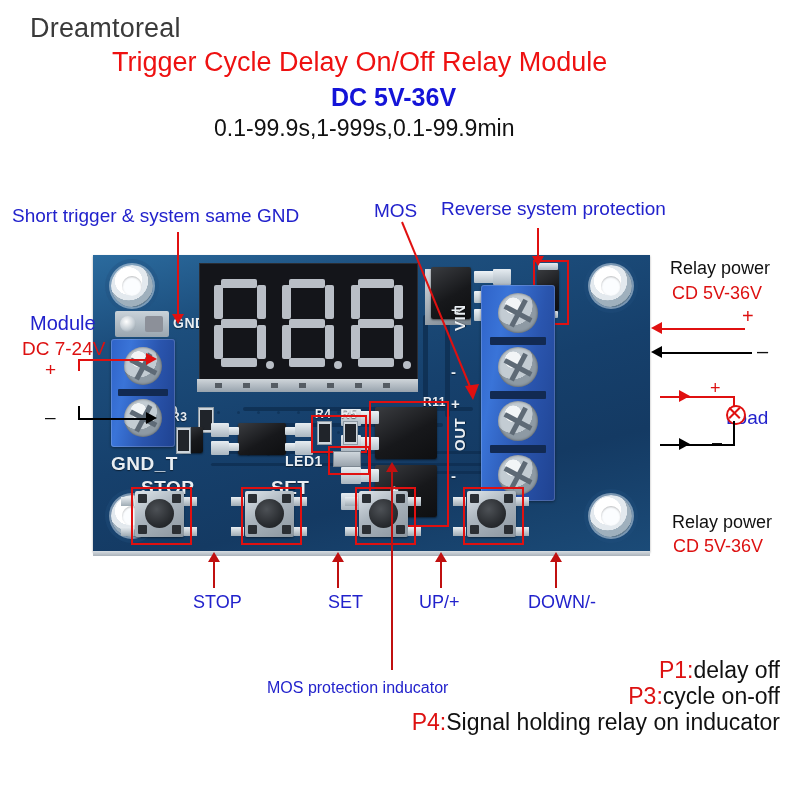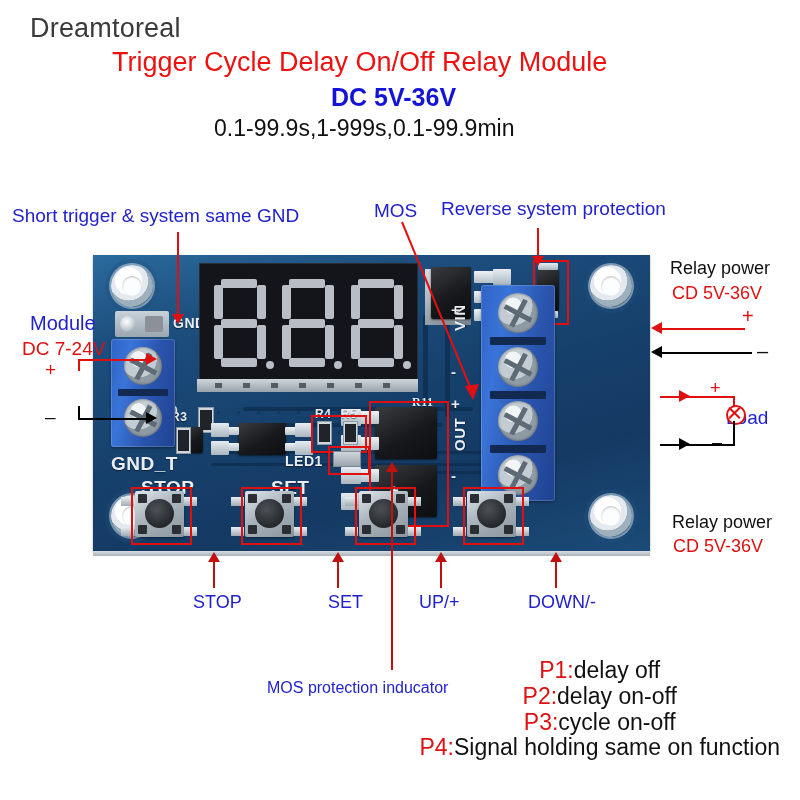--- a/index.html
+++ b/index.html
@@ -31,21 +31,21 @@
   #l-outpower{left:672px;top:512px;font-size:18px;color:#111;}
   #l-outv{left:673px;top:536px;font-size:18px;color:#dd1111;}
 
   #l-stop{left:193px;top:592px;font-size:18px;color:#2222cc;}
   #l-set{left:328px;top:592px;font-size:18px;color:#2222cc;}
   #l-up{left:419px;top:592px;font-size:18px;color:#2222cc;}
   #l-down{left:528px;top:592px;font-size:18px;color:#2222cc;}
   #l-mosind{left:267px;top:679px;font-size:16px;color:#2222cc;}
 
   
-  #plist{right:20px;top:658px;text-align:center;font-size:23px;line-height:1.12;}
+  #plist{right:20px;top:658px;text-align:right;font-size:23px;line-height:1.12;}
   #plist div{white-space:nowrap;}
   .pk{color:#dd1111;}
   .pv{color:#111;}
 
   
   .vline{background:#e01010;width:2px;}
   .hline{background:#e01010;height:2px;}
   .bline{background:#000;}
   .arrowhead{width:0;height:0;}
   .ah-down{border-left:6px solid transparent;border-right:6px solid transparent;border-top:10px solid #e01010;}
@@ -253,21 +253,21 @@
   <div class="part blackchip" style="left:444px;top:14px;width:22px;height:42px;"></div>
   <div class="pad" style="left:445px;top:8px;width:20px;height:7px;"></div>
   <div class="pad" style="left:445px;top:56px;width:20px;height:7px;"></div>
   <div class="hl" style="left:440px;top:5px;width:32px;height:61px;"></div>
 
   <div class="part res" style="left:105px;top:152px;width:14px;height:24px;">
       <div class="rb"></div>
     </div>
   <div class="silk" style="left:60px;top:148px;font-size:13px;">R10</div>
 
-  <div class="silk" style="left:319px;top:140px;font-size:12px;font-family:Liberation Serif, serif;">R11</div>
+  <div class="silk" style="left:330px;top:140px;font-size:12px;">R11</div>
 
   <div class="part blackchip" style="left:282px;top:152px;width:62px;height:52px;"></div>
   <div class="lead" style="left:266px;top:156px;width:20px;height:13px;"></div>
   <div class="lead" style="left:266px;top:182px;width:20px;height:13px;"></div>
   <div class="pad" style="left:248px;top:154px;width:20px;height:17px;"></div>
   <div class="pad" style="left:248px;top:180px;width:20px;height:17px;"></div>
 
   <div class="part blackchip" style="left:282px;top:210px;width:62px;height:52px;"></div>
   <div class="lead" style="left:266px;top:214px;width:20px;height:13px;"></div>
   <div class="lead" style="left:266px;top:240px;width:20px;height:13px;"></div>
@@ -460,21 +460,18 @@
 <div class="abs arrowhead ah-up" style="left:550px;top:552px;"></div>
 
 <div class="abs" style="left:391px;top:470px;width:2px;height:200px;background:#c01010;"></div>
 <div class="abs arrowhead ah-up" style="left:386px;top:462px;"></div>
 
 <div class="abs" id="plist">
   <div>
     <span class="pk">P1:</span><span class="pv">delay off</span>
   </div>
   <div>
-    <span class="pk">P2:</span><span class="pv">delay on-off</span>
+    <span class="pk">P3:</span><span class="pv">cycle on-off</span>
   </div>
   <div>
-    <span class="pk">P3:</span><span class="pv">cycle on-off</span>
-  </div>
-  <div>
-    <span class="pk">P4:</span><span class="pv">Signal holding same on function</span>
+    <span class="pk">P4:</span><span class="pv">Signal holding relay on inducator</span>
   </div>
 </div>
 
 </body></html>

